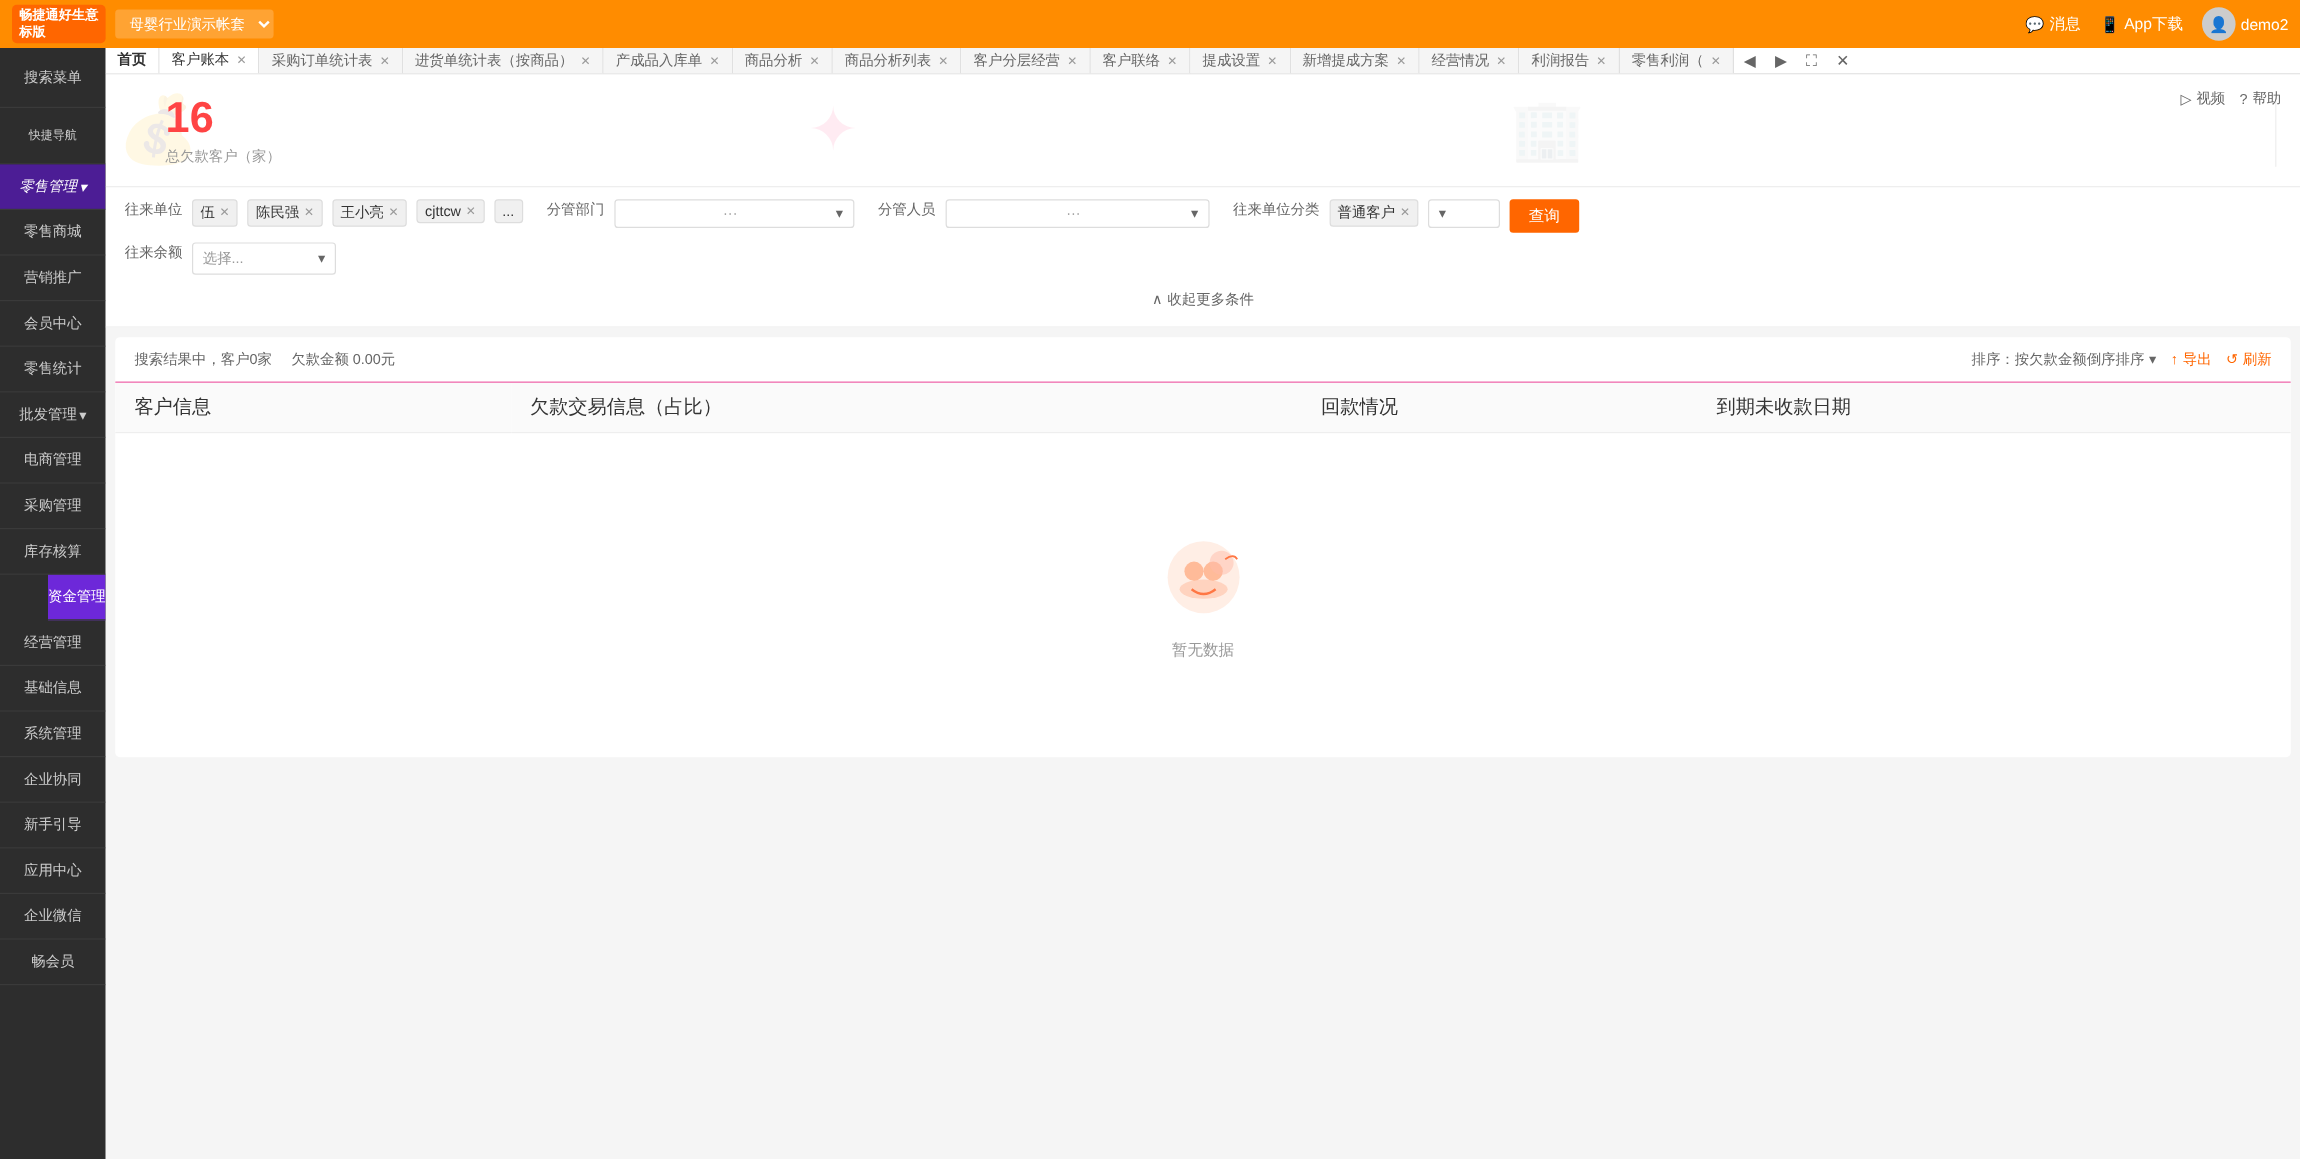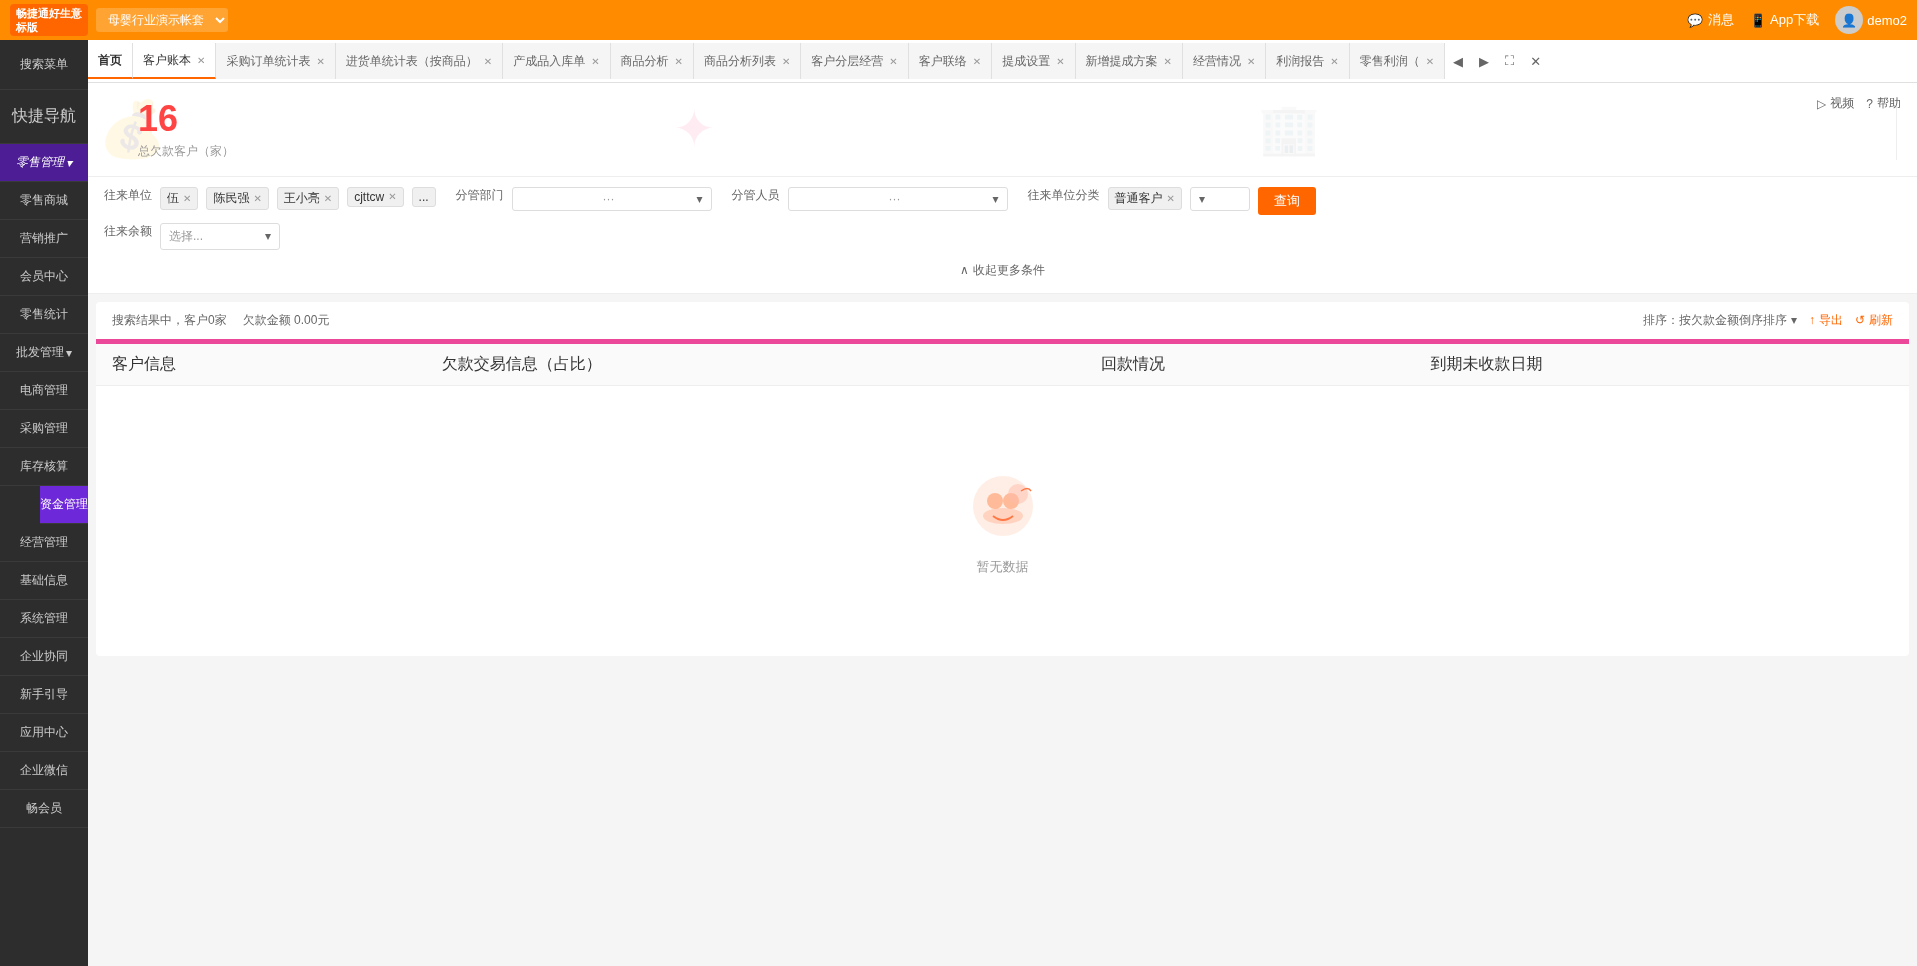--- a/index.html
+++ b/index.html
@@ -4,35 +4,35 @@
   <style>
     * { box-sizing: border-box; margin: 0; padding: 0; font-family: 'Microsoft YaHei', Arial, sans-serif; }
     body { background: #f5f5f5; font-size: 13px; color: #333; overflow: hidden; height: 966px; }
 
     
     .app-container { display: flex; flex-direction: column; height: 100%; }
     .top-bar { height: 40px; background: #ff8c00; display: flex; align-items: center; padding: 0 10px; justify-content: space-between; flex-shrink: 0; }
     .main-layout { display: flex; flex: 1; overflow: hidden; }
     .sidebar { width: 88px; background: #2d2d2d; flex-shrink: 0; display: flex; flex-direction: column; overflow-y: auto; }
     .content-area { flex: 1; display: flex; flex-direction: column; overflow: hidden; }
-    .tab-bar { background: #fff; border-bottom: 1px solid #e0e0e0; display: flex; align-items: center; height: 43px; flex-shrink: 0; overflow: hidden; }
+    .tab-bar { background: #fff; border-bottom: 1px solid #e0e0e0; display: flex; align-items: center; height: 22px; flex-shrink: 0; overflow: hidden; }
     .main-content { flex: 1; overflow-y: auto; background: #f5f5f5; }
 
     
     .top-bar-left { display: flex; align-items: center; gap: 8px; }
     .logo-box { background: #ff6600; border-radius: 4px; padding: 2px 6px; color: #fff; font-size: 11px; font-weight: bold; line-height: 1.3; }
     .top-bar-select { background: rgba(255,255,255,0.2); border: none; color: #fff; padding: 4px 8px; border-radius: 3px; font-size: 12px; cursor: pointer; }
     .top-bar-right { display: flex; align-items: center; gap: 16px; color: #fff; font-size: 13px; }
     .top-bar-right-item { display: flex; align-items: center; gap: 4px; cursor: pointer; }
     .avatar { width: 28px; height: 28px; border-radius: 50%; background: #ccc; overflow: hidden; display: flex; align-items: center; justify-content: center; }
 
     
     .sidebar-search { padding: 8px 6px; border-bottom: 1px solid #444; }
     .sidebar-search-label { color: #ccc; font-size: 12px; text-align: center; display: block; padding: 6px 0; cursor: pointer; }
-    .sidebar-nav-label { color: #ccc; font-size: 16px; text-align: center; display: block; padding: 6px 0; cursor: pointer; }
+    .sidebar-nav-label { color: #ccc; font-size: 10px; text-align: center; display: block; padding: 6px 0; cursor: pointer; }
     .sidebar-item { padding: 10px 0; text-align: center; cursor: pointer; color: #ccc; font-size: 12px; border-bottom: 1px solid #3a3a3a; }
     .sidebar-item.active { background: #4c1d95; color: #fff; font-style: italic; }
     .sidebar-item-with-arrow { display: flex; align-items: center; justify-content: center; gap: 2px; }
 
     
     .tab { display: flex; align-items: center; padding: 0 10px; height: 36px; border-right: 1px solid #e0e0e0; font-size: 12px; cursor: pointer; white-space: nowrap; background: #f5f5f5; color: #666; }
     .tab.active { background: #fff; color: #333; border-bottom: 2px solid #ff6600; }
     .tab-home { background: #fff; color: #333; font-weight: bold; }
     .tab-close { margin-left: 6px; color: #999; font-size: 10px; cursor: pointer; }
     .tab-nav-btn { padding: 0 8px; cursor: pointer; color: #666; height: 36px; display: flex; align-items: center; }
@@ -53,21 +53,21 @@
     .filter-row { display: flex; align-items: flex-start; gap: 8px; margin-bottom: 8px; flex-wrap: wrap; }
     .filter-label { font-size: 12px; color: #666; white-space: nowrap; }
     .filter-tag { display: inline-flex; align-items: center; background: #f0f0f0; border: 1px solid #ddd; border-radius: 3px; padding: 2px 6px; font-size: 12px; color: #333; gap: 4px; }
     .filter-tag .close { color: #999; cursor: pointer; font-size: 10px; }
     .filter-select { border: 1px solid #ddd; border-radius: 3px; padding: 4px 8px; font-size: 12px; color: #666; background: #fff; cursor: pointer; min-width: 120px; display: flex; align-items: center; justify-content: space-between; }
     .btn-search { background: #ff6600; color: #fff; border: none; border-radius: 3px; padding: 5px 16px; font-size: 13px; cursor: pointer; }
     .more-conditions-btn { display: flex; align-items: center; justify-content: center; gap: 4px; font-size: 12px; color: #666; cursor: pointer; padding: 4px 0; }
 
     
     .table-container { background: #fff; margin: 8px; border-radius: 4px; overflow: hidden; }
-    .table-toolbar { display: flex; align-items: center; justify-content: space-between; padding: 10px 16px; border-bottom: 5px solid #ec4899; }
+    .table-toolbar { display: flex; align-items: center; justify-content: space-between; padding: 10px 16px; border-bottom: 1px solid #ec4899; }
     .table-toolbar-left { font-size: 12px; color: #666; display: flex; gap: 16px; }
     .table-toolbar-right { display: flex; align-items: center; gap: 12px; font-size: 12px; color: #666; }
     .toolbar-sort { display: flex; align-items: center; gap: 4px; cursor: pointer; margin-left: 28px; }
     .toolbar-btn { display: flex; align-items: center; gap: 4px; cursor: pointer; color: #ff6600; }
 
     .data-table { width: 100%; border-collapse: collapse; }
     .data-table th { background: #fafafa; padding: 10px 16px; text-align: left; font-size: 16px; color: #333; border-bottom: 1px solid #eee; font-weight: normal; }
     .data-table td { padding: 10px 16px; border-bottom: 1px solid #f5f5f5; font-size: 13px; }
 
     

